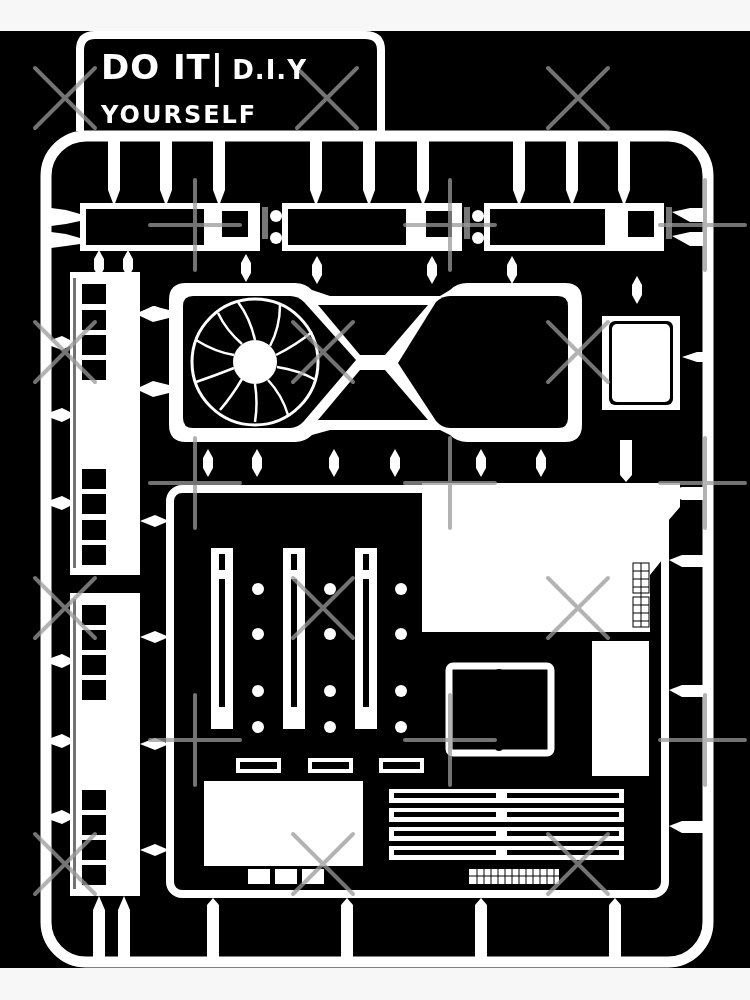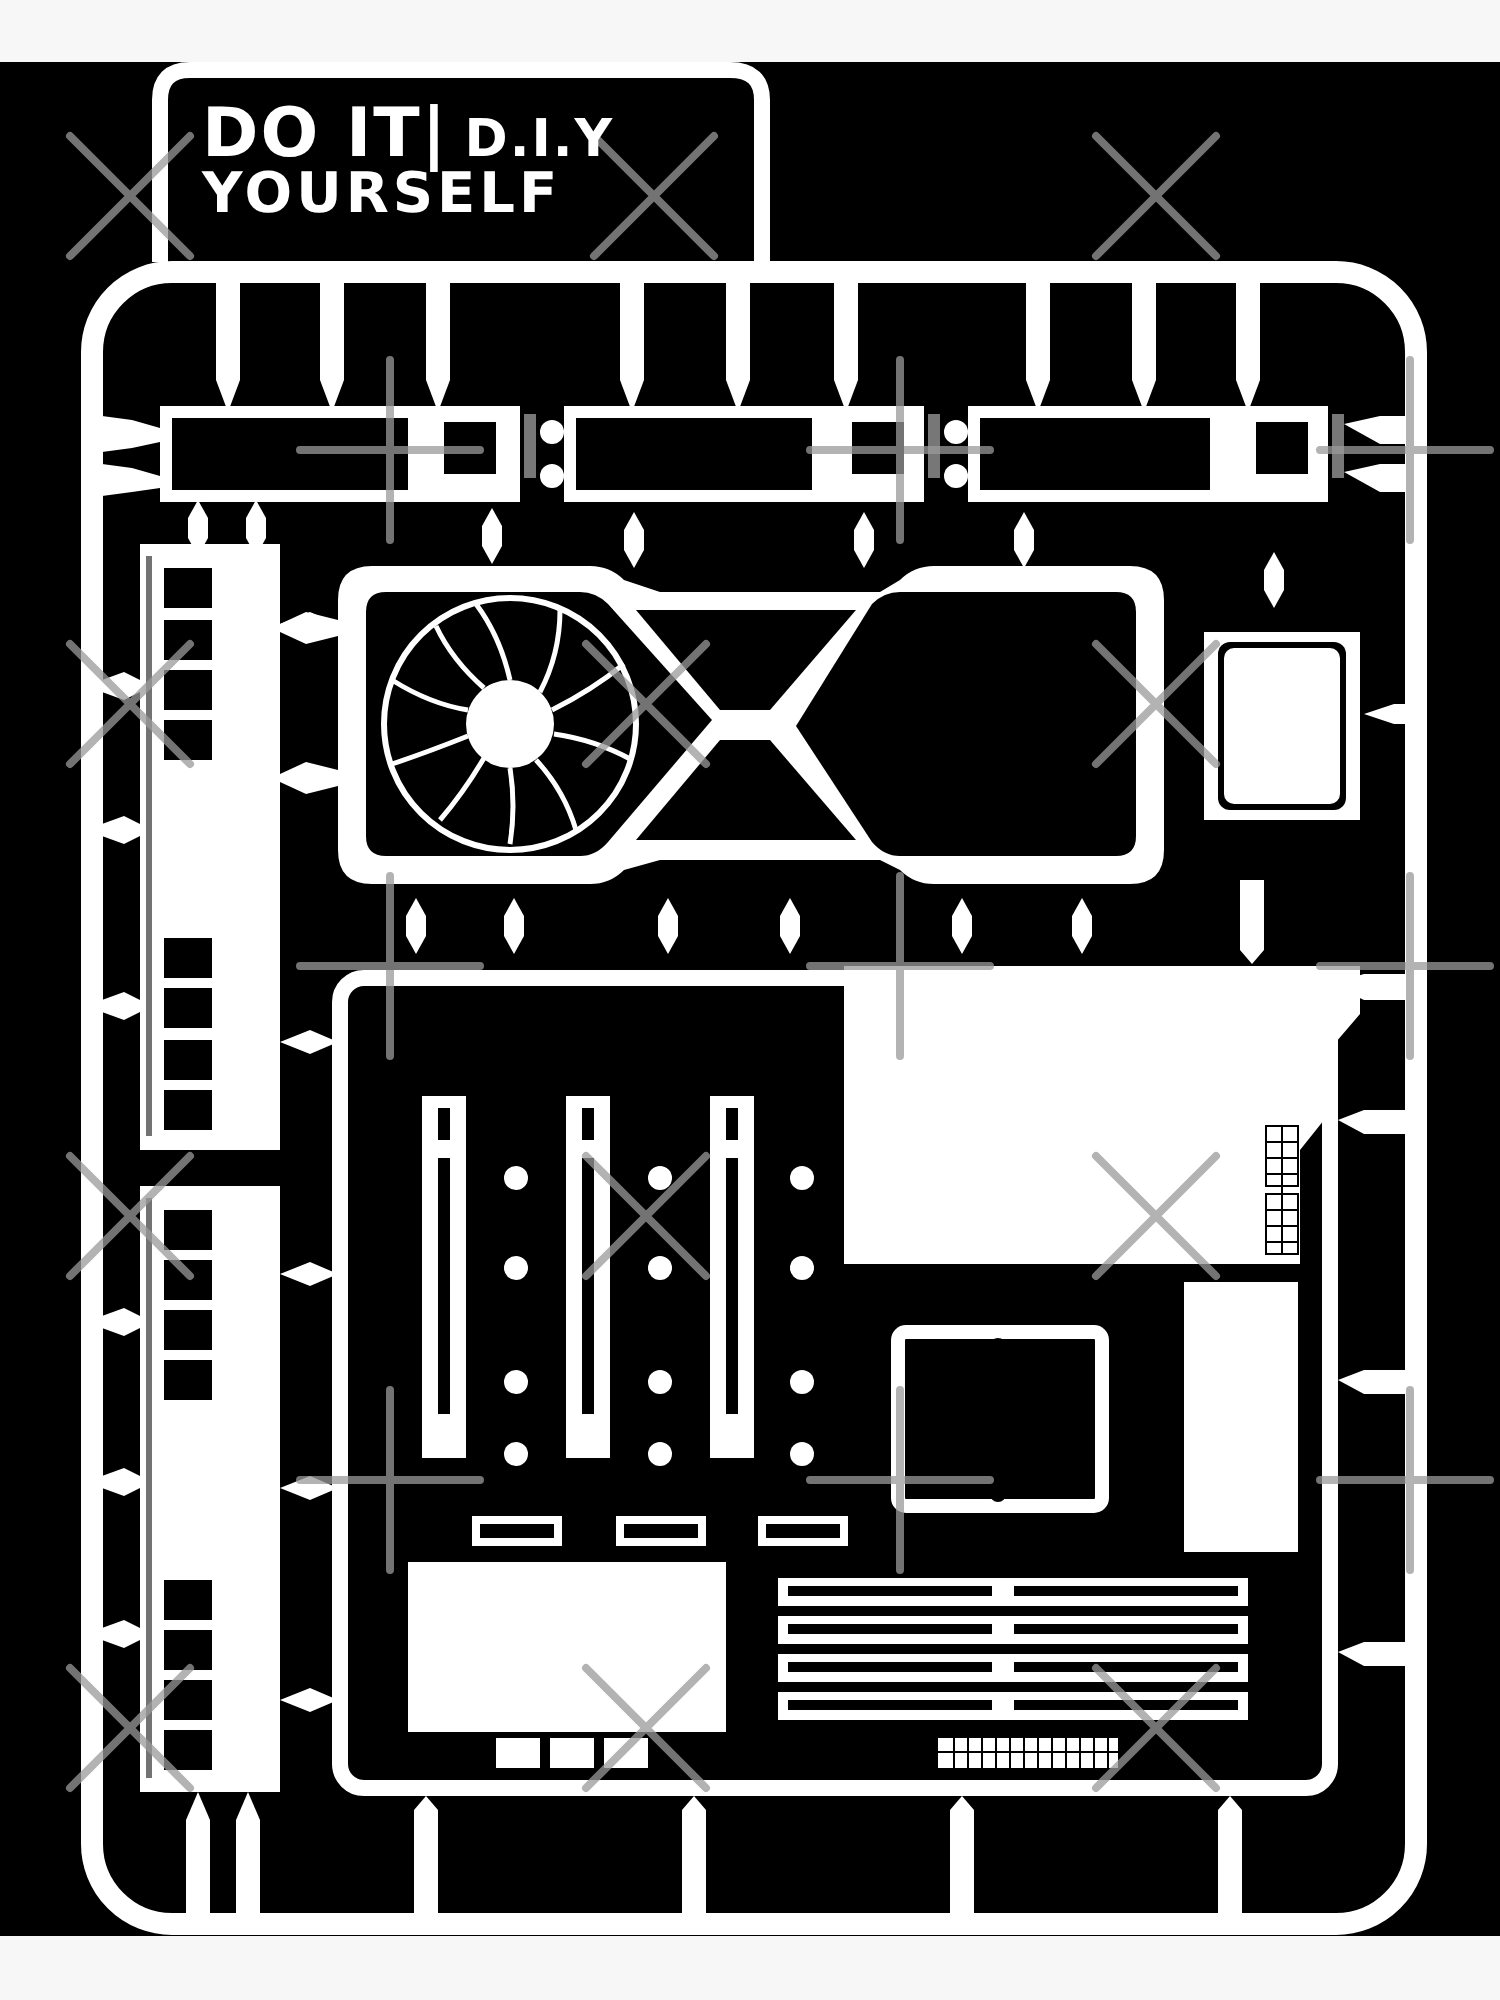--- a/index.html
+++ b/index.html
@@ -6,21 +6,21 @@
   body { width: 750px; height: 1000px; background: #f7f7f7; position: relative; overflow: hidden; font-family: "DejaVu Sans", sans-serif; }
   .poster { position: absolute; left: 0; top: 31px; width: 750px; height: 937px; background: #000; }
   svg { position: absolute; left: 0; top: 0; }
   .title-box { position: absolute; left: 80px; top: 33px; width: 302px; height: 98px; }
   .title-line1, .title-line2 {
     position: absolute; color: #fff; font-family: "DejaVu Sans", sans-serif; font-weight: bold;
     letter-spacing: 1px; white-space: nowrap; transform-origin: left top;
   }
   .title-line1 { left: 21px; top: 14px; font-size: 34px; }
   .title-line1 .diy { font-size: 26px; margin-left: 8px; }
-  .title-line2 { left: 21px; top: 47px; font-size: 28px; letter-spacing: 2px; }
+  .title-line2 { left: 21px; top: 68px; font-size: 24px; letter-spacing: 2px; }
 </style>
 </head>
 <body>
 
 <div class="poster"></div>
 
 <svg width="750" height="1000" viewBox="0 0 750 1000">
   <defs>
     <g id="diamond-v">
         <path d="M0,-14 L5,-5 L5,5 L0,14 L-5,5 L-5,-5 Z" fill="#fff"></path>

